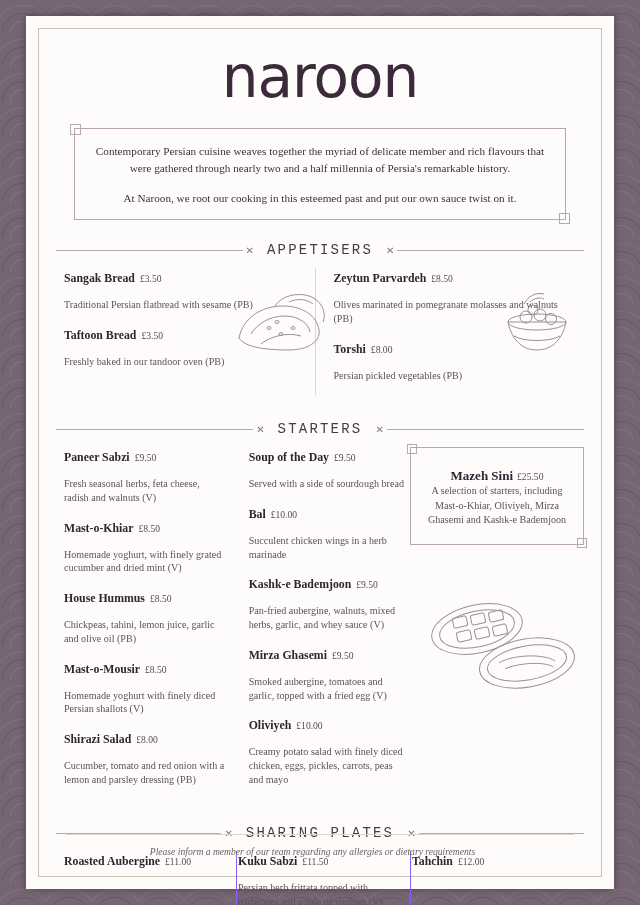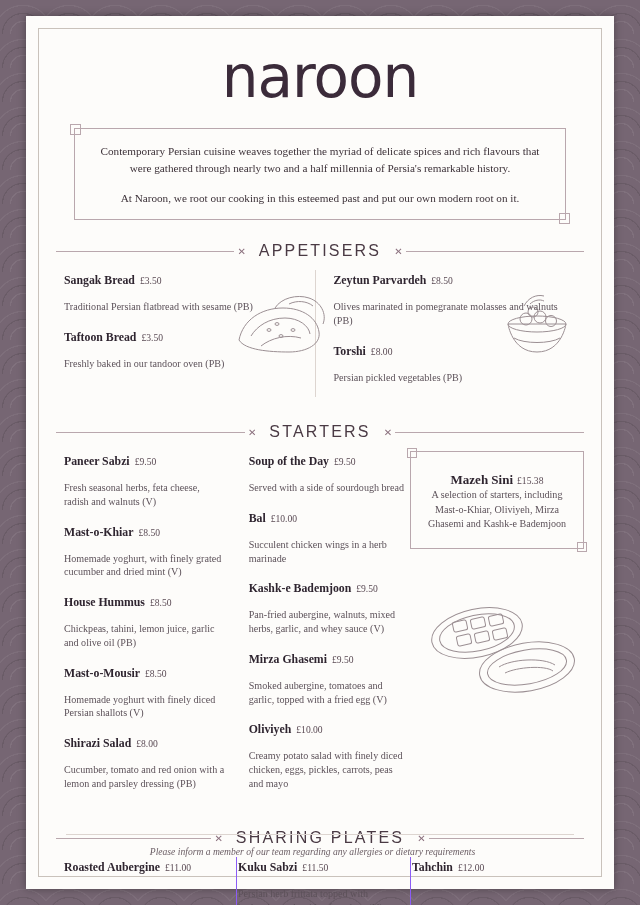--- a/index.html
+++ b/index.html
@@ -91,26 +91,26 @@
     display: flex;
     align-items: center;
     margin: 22px 0 10px 0;
   }
   .section-head .rule {
     flex: 1;
     height: 1px;
     background: #b9a7ad;
   }
   .section-head .title {
-    font-size: 16px;
+    font-size: 14px;
     letter-spacing: 2.2px;
     color: #4a3a44;
     padding: 0 10px;
     white-space: nowrap;
-    font-family: Liberation Sans, sans-serif;
+    font-family: Liberation Mono, monospace;
   }
   .section-head .x {
     color: #8a6f7d;
     font-size: 10px;
     padding: 0 3px;
   }
   
   .cols {
     display: flex;
     position: relative;
@@ -221,22 +221,22 @@
 <div class="bg"></div>
 
 <div class="page">
   <div class="inner-border"></div>
 
   <div class="content">
 
     <div class="logo">naroon</div>
 
     <div class="intro-box">
-      <p class="intro-p">Contemporary Persian cuisine weaves together the myriad of delicate spices and rich flavours that were gathered through nearly two and a half millennia of Persia's remarkable history.</p>
-      <p class="intro-p second">At Naroon, we root our cooking in this esteemed past and put our own modern root on it.</p>
+      <p class="intro-p">Contemporary Persian cuisine weaves together the myriad of delicate member and rich flavours that were gathered through nearly two and a half millennia of Persia's remarkable history.</p>
+      <p class="intro-p second">At Naroon, we root our cooking in this esteemed past and put our own sauce twist on it.</p>
     </div>
 
     <div class="section-head">
       <div class="rule"></div>
       <span class="x">✕</span>
       <span class="title">APPETISERS</span>
       <span class="x">✕</span>
       <div class="rule"></div>
     </div>
 
@@ -345,21 +345,21 @@
           <div class="item-desc">Smoked aubergine, tomatoes and garlic, topped with a fried egg (V)</div>
         </div>
         <div class="item">
           <span class="item-name">Oliviyeh</span><span class="item-price">£10.00</span>
           <div class="item-desc">Creamy potato salad with finely diced chicken, eggs, pickles, carrots, peas and mayo</div>
         </div>
       </div>
 
       <div class="col" style="position:relative; padding:0;">
         <div class="mazeh-box">
-          <span class="mazeh-title">Mazeh Sini</span><span class="mazeh-price">£15.38</span>
+          <span class="mazeh-title">Mazeh Sini</span><span class="mazeh-price">£25.50</span>
           <div class="mazeh-desc">A selection of starters, including Mast-o-Khiar, Oliviyeh, Mirza Ghasemi and Kashk-e Bademjoon</div>
         </div>
 
         <div class="illus" style="left:-4px; top:150px;">
           <svg width="168" height="96" viewBox="0 0 168 96">
             <g fill="none" stroke="#7a6a70" stroke-width="1">
               <ellipse cx="58" cy="32" rx="46" ry="24" transform="rotate(-12 58 32)"></ellipse>
               <ellipse cx="58" cy="32" rx="38" ry="18" transform="rotate(-12 58 32)"></ellipse>
               <rect x="34" y="20" width="14" height="10" rx="2" transform="rotate(-12 41 25)"></rect>
               <rect x="52" y="17" width="14" height="10" rx="2" transform="rotate(-12 59 22)"></rect>

